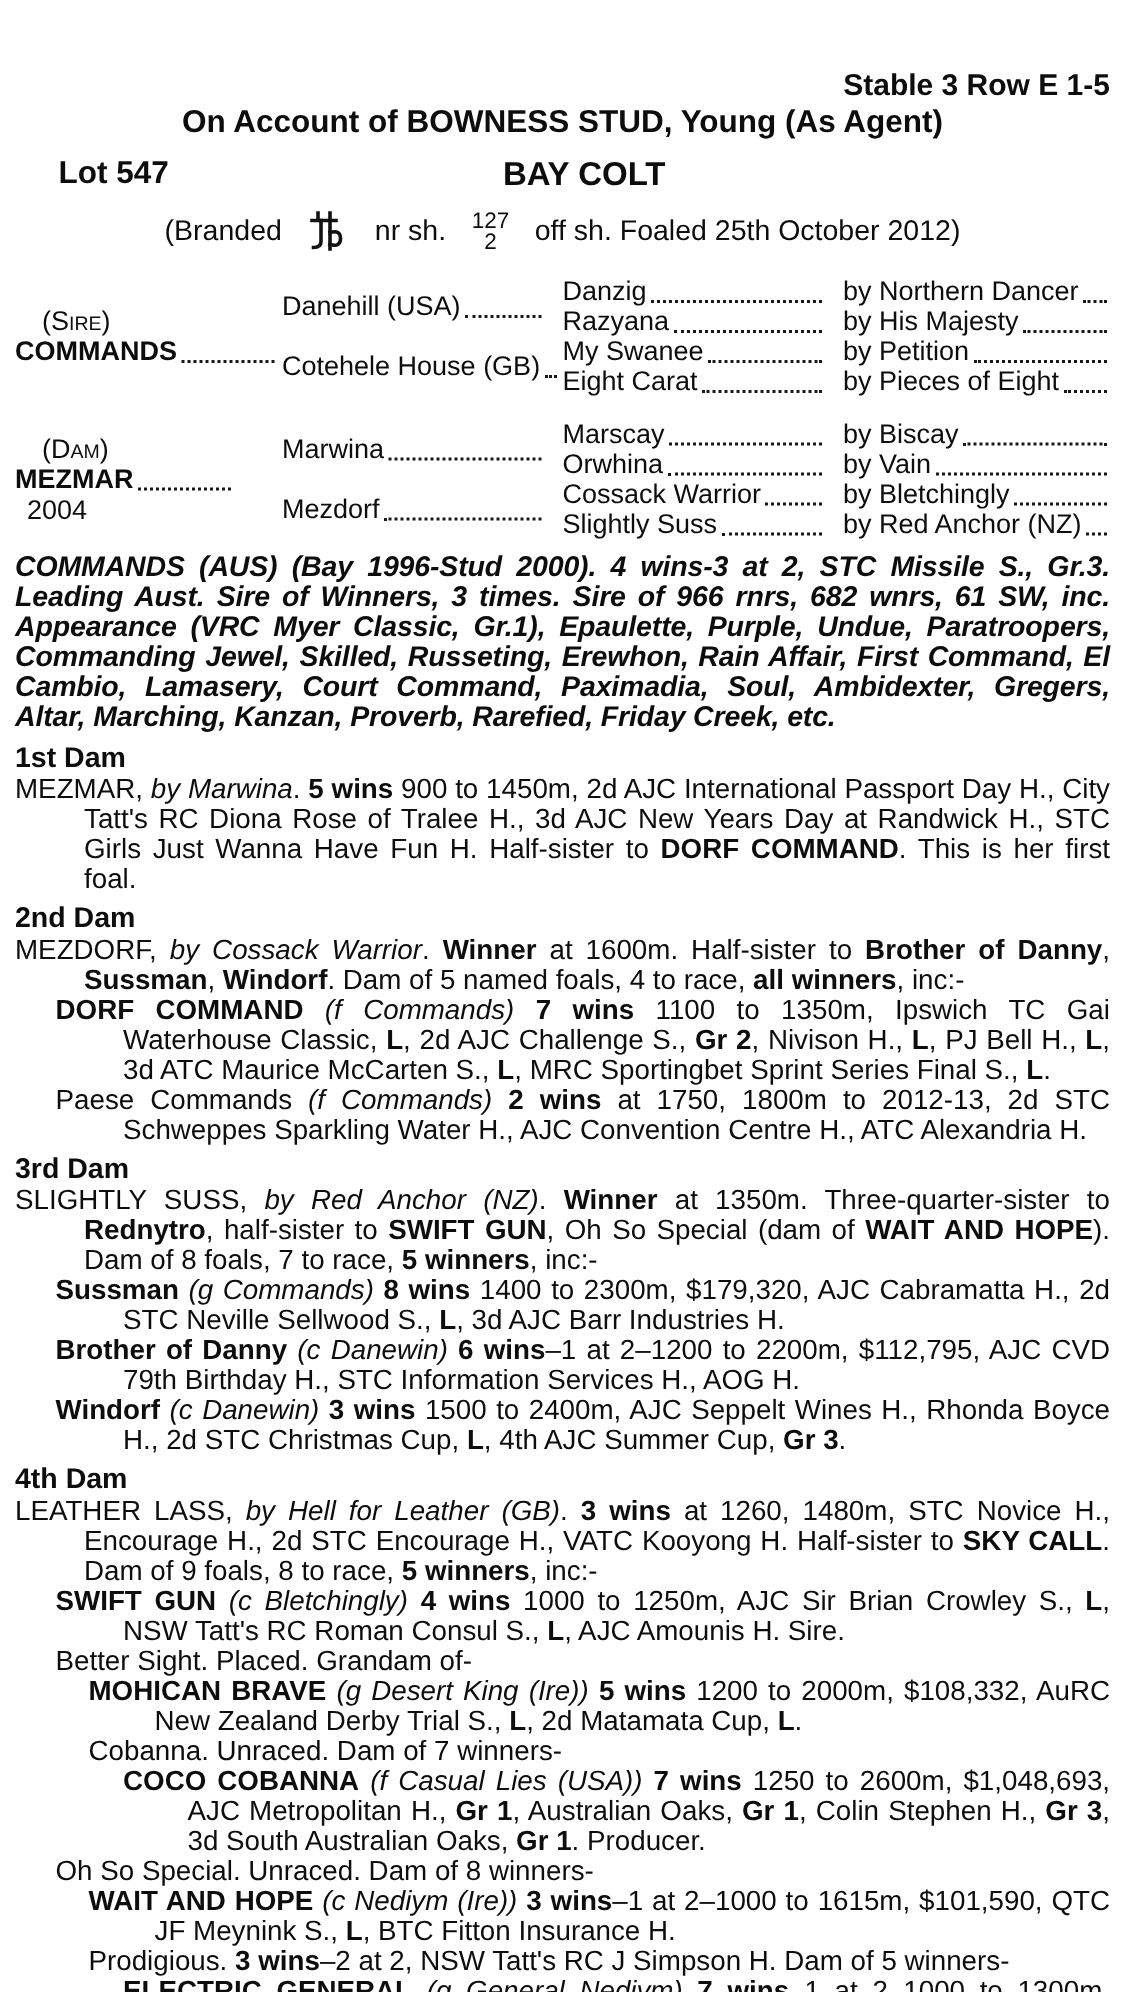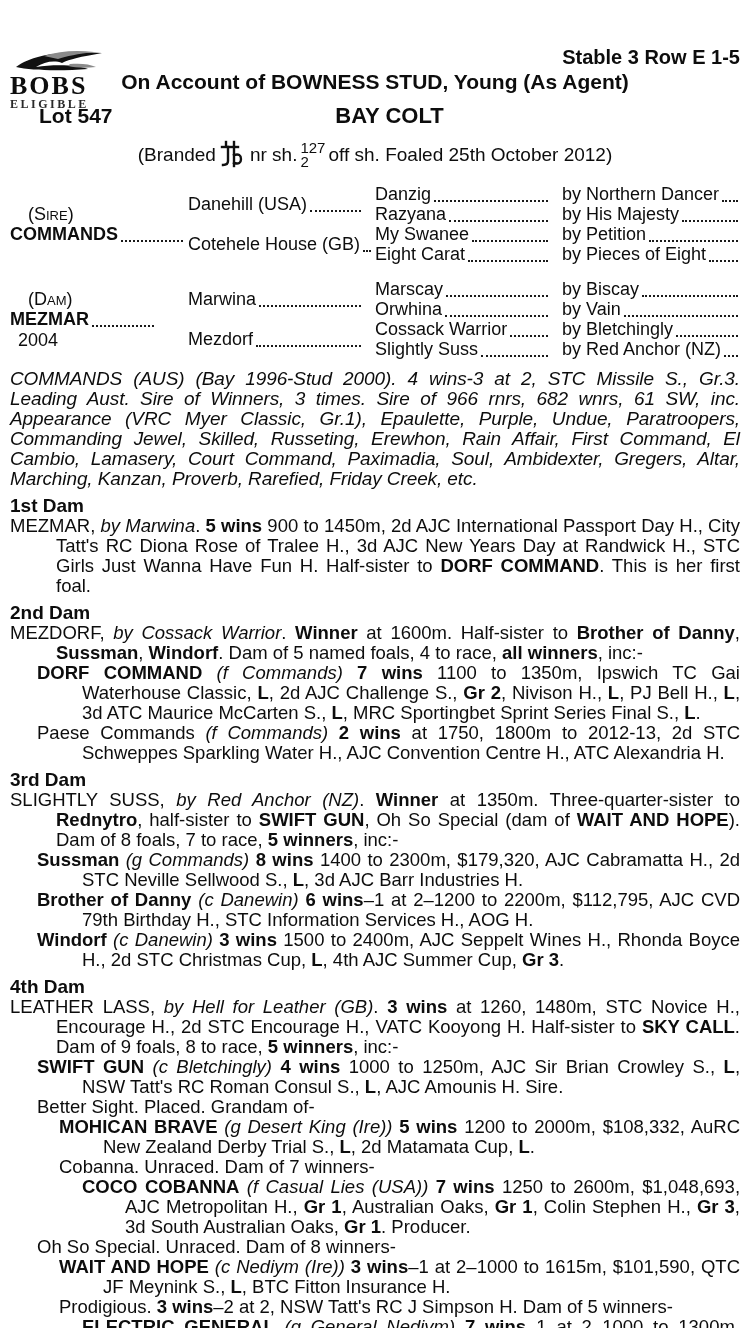--- a/index.html
+++ b/index.html
@@ -11,22 +11,22 @@
   header{ position:relative; }
   .logo{ position:absolute; left:0; top:2px; width:110px; text-align:left; }
   .logo svg{ display:block; margin-left:4px; }
   .logo-bobs{ font-family:"Liberation Serif","DejaVu Serif",serif; font-weight:bold; font-size:26px; letter-spacing:2px; line-height:24px; }
   .logo-elig{ font-family:"Liberation Serif","DejaVu Serif",serif; font-weight:bold; font-size:12px; letter-spacing:2.5px; line-height:13px; color:#2a2a2a; }
   .stable{ text-align:right; font-weight:bold; font-size:20px; margin-top:40px; }
   .account{ text-align:center; font-weight:bold; font-size:21px; margin-top:1px; }
   .lot-row{ position:relative; text-align:center; margin-top:8px; height:30px;margin-left:29px; }
   .lot{ position:absolute; left:0; top:2px; font-weight:bold; font-size:21px; }
   .colt-title{ font-weight:bold; font-size:22px; line-height:28px; }
-  .branded{ display:flex; justify-content:center; align-items:center; gap:3px; font-size:19px; margin-top:4px; height:38px; }
-  .frac{ display:inline-flex; flex-direction:column; align-items:flex-start; font-size:15px; line-height:14px; }
+  .branded{ display:flex; justify-content:center; align-items:center; gap:17px; font-size:19px; margin-top:4px; height:38px; }
+  .frac{ display:inline-flex; flex-direction:column; align-items:center; font-size:15px; line-height:14px; }
   .brand-svg{ display:block; }
 
   
   .pedigree{ margin-top:10px; }
   .ped-half{ display:flex; width:730px; }
   .ped-half + .ped-half{ margin-top:15px; }
   .ped-c1{ width:178px; display:flex; flex-direction:column; justify-content:center; font-size:18px; }
   .ped-c2{ width:187px; display:flex; flex-direction:column; font-size:18px; }
   .ped-parent{ height:40px; display:flex; align-items:center; }
   .ped-parent > .ped-row{ width:100%; }
@@ -49,37 +49,28 @@
   .dam-sec{ margin-top:0; }
   .dam-heading{ font-size:19px; font-weight:bold; line-height:21px; margin-top:6px; }
   .para{ font-size:18.5px; line-height:20px; text-align:justify; }
   .lvl0{ padding-left:46px; text-indent:-46px; }
   .lvl1{ margin-left:27px; padding-left:45px; text-indent:-45px; }
   .lvl2{ margin-left:49px; padding-left:44px; text-indent:-44px; }
   .lvl3{ margin-left:72px; padding-left:43px; text-indent:-43px; }
   .r-n{ font-weight:normal; font-style:normal; }
   .r-b{ font-weight:bold; }
   .r-i{ font-style:italic; }
-  .r-bi{ font-weight:normal; font-style:italic; }
+  .r-bi{ font-weight:bold; font-style:italic; }
 </style>
 </head>
 <body>
 
 <div class="page">
 
   <header>
-    <div class="logo">
-      <svg class="brand-svg" width="92" height="26" viewBox="0 0 92 26" aria-hidden="true">
-        <path d="M2 19 C 18 8, 38 3, 88 5 C 66 9, 56 11, 48 15 C 40 12, 30 14, 22 19 C 40 16, 66 17, 74 21 C 50 23, 18 23, 2 19 Z" fill="#111"></path>
-        <path d="M30 8 C 45 3, 62 2, 80 4 C 64 6, 52 8, 44 11 Z" fill="#8a8a8a"></path>
-        <path d="M56 16 C 66 15, 76 16, 82 19 C 72 20, 62 20, 54 18 Z" fill="#8a8a8a"></path>
-      </svg>
-      <div class="logo-bobs">BOBS</div>
-      <div class="logo-elig">ELIGIBLE</div>
-    </div>
 
     <div class="stable">Stable 3 Row E 1-5</div>
     <div class="account">On Account of BOWNESS STUD, Young (As Agent)</div>
 
     <div class="lot-row">
       <span class="lot">Lot 547</span>
       <span class="colt-title">BAY COLT</span>
     </div>
 
     <div class="branded">

